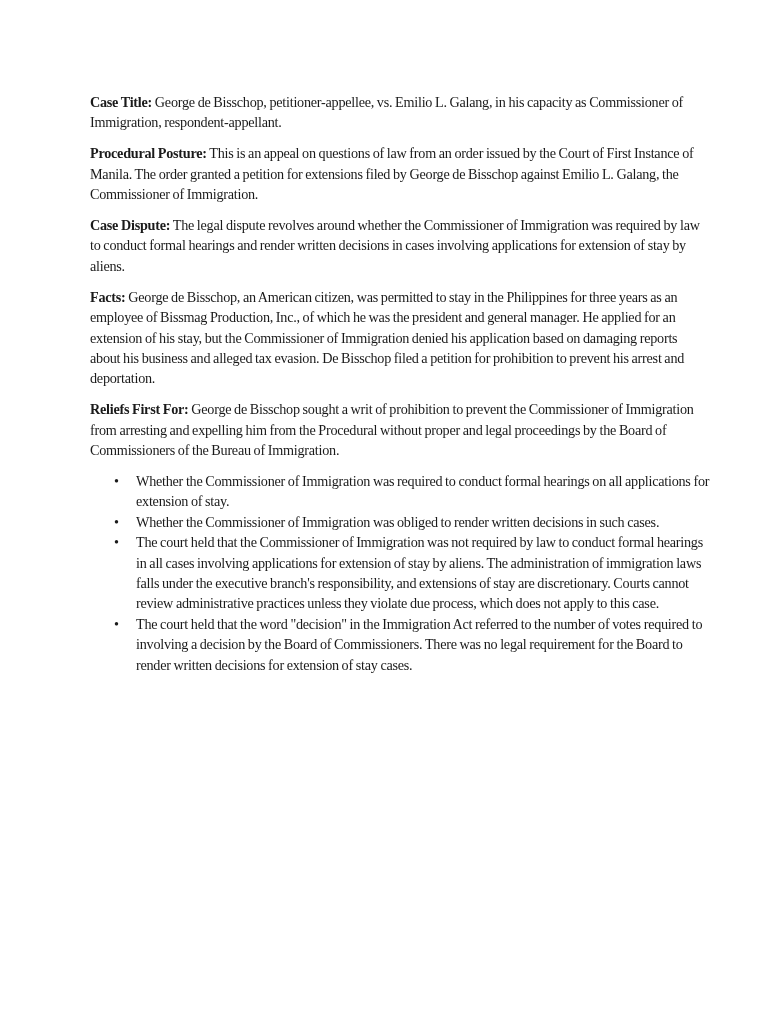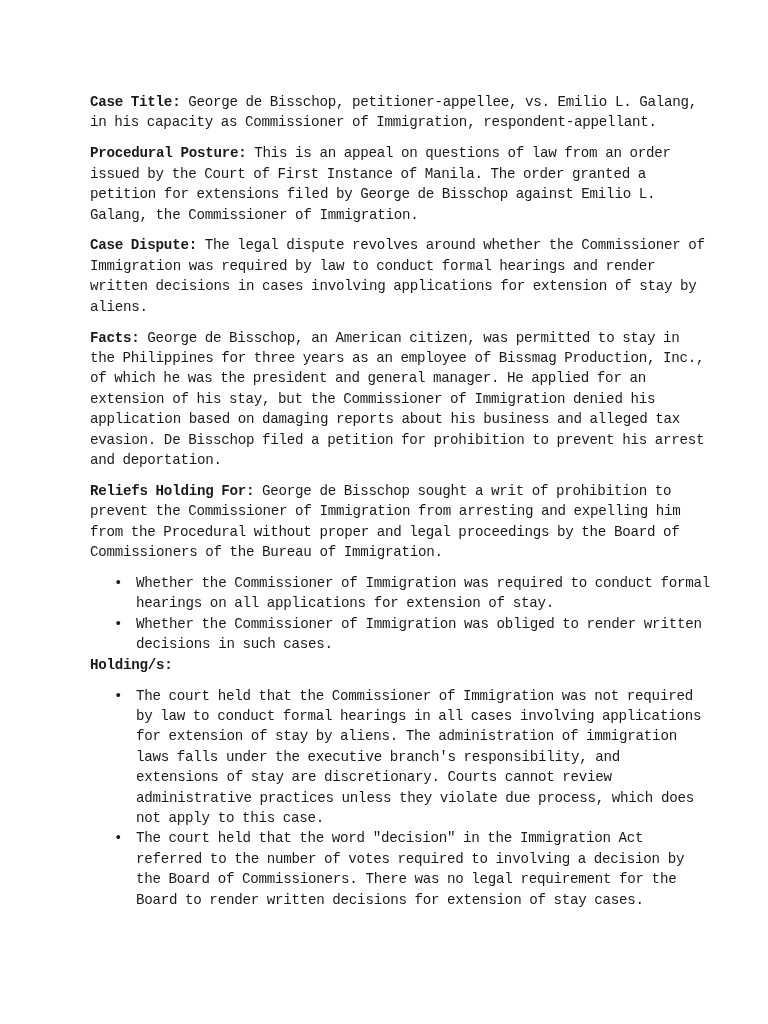--- a/index.html
+++ b/index.html
@@ -11,21 +11,21 @@
       width: 768px;
       height: 1024px;
       overflow: hidden;
       position: relative;
     }
     .page {
       position: absolute;
       left: 90px;
       top: 92px;
       width: 620px;
-      font-family: Liberation Mono, monospace;
+      font-family: Liberation Serif, serif;
       font-size: 14.2px;
       line-height: 20.4px;
       color: #1a1a1a;
       letter-spacing: -0.25px;
       word-spacing: -0.5px;
     }
     .para {
       margin: 0 0 10.5px 0;
     }
     .label {
@@ -63,35 +63,34 @@
 <div class="page">
 
   <p class="para"><span class="label">Case Title:</span><span> George de Bisschop, petitioner-appellee, vs. Emilio L. Galang, in his capacity as Commissioner of Immigration, respondent-appellant.</span></p>
 
   <p class="para"><span class="label">Procedural Posture:</span><span> This is an appeal on questions of law from an order issued by the Court of First Instance of Manila. The order granted a petition for extensions filed by George de Bisschop against Emilio L. Galang, the Commissioner of Immigration.</span></p>
 
   <p class="para"><span class="label">Case Dispute:</span><span> The legal dispute revolves around whether the Commissioner of Immigration was required by law to conduct formal hearings and render written decisions in cases involving applications for extension of stay by aliens.</span></p>
 
   <p class="para"><span class="label">Facts:</span><span> George de Bisschop, an American citizen, was permitted to stay in the Philippines for three years as an employee of Bissmag Production, Inc., of which he was the president and general manager. He applied for an extension of his stay, but the Commissioner of Immigration denied his application based on damaging reports about his business and alleged tax evasion. De Bisschop filed a petition for prohibition to prevent his arrest and deportation.</span></p>
 
-  <p class="para"><span class="label">Reliefs Holding For:</span><span> George de Bisschop sought a writ of prohibition to prevent the Commissioner of Immigration from arresting and expelling him from the Procedural without proper and legal proceedings by the Board of Commissioners of the Bureau of Immigration.</span></p>
+  <p class="para"><span class="label">Reliefs First For:</span><span> George de Bisschop sought a writ of prohibition to prevent the Commissioner of Immigration from arresting and expelling him from the Procedural without proper and legal proceedings by the Board of Commissioners of the Bureau of Immigration.</span></p>
 
 
   <ul class="bullets issues">
     <li>
       <span class="bullet">•</span>
       <span>Whether the Commissioner of Immigration was required to conduct formal hearings on all applications for extension of stay.</span>
     </li>
     <li>
       <span class="bullet">•</span>
       <span>Whether the Commissioner of Immigration was obliged to render written decisions in such cases.</span>
     </li>
   </ul>
 
-  <p class="heading holding-heading">Holding/s:</p>
 
   <ul class="bullets holdings">
     <li>
       <span class="bullet">•</span>
       <span>The court held that the Commissioner of Immigration was not required by law to conduct formal hearings in all cases involving applications for extension of stay by aliens. The administration of immigration laws falls under the executive branch's responsibility, and extensions of stay are discretionary. Courts cannot review administrative practices unless they violate due process, which does not apply to this case.</span>
     </li>
     <li>
       <span class="bullet">•</span>
       <span>The court held that the word "decision" in the Immigration Act referred to the number of votes required to involving a decision by the Board of Commissioners. There was no legal requirement for the Board to render written decisions for extension of stay cases.</span>
     </li>

